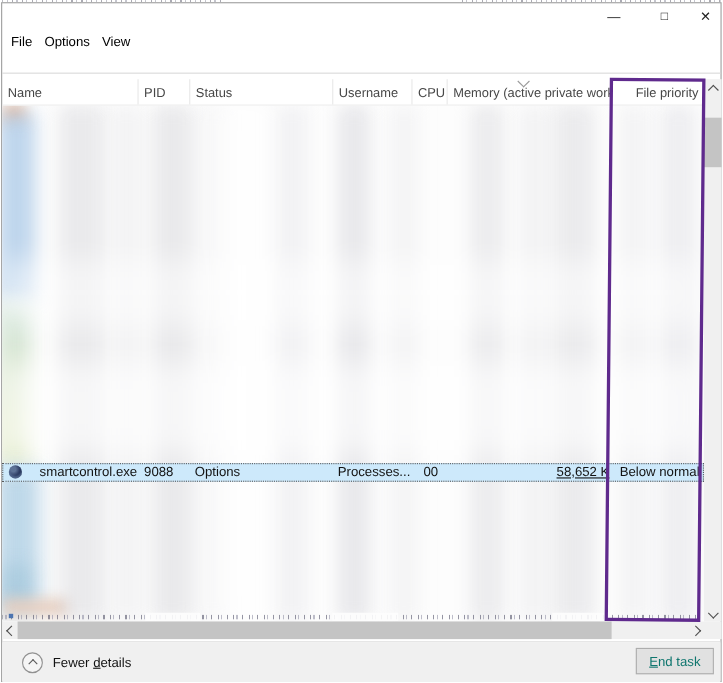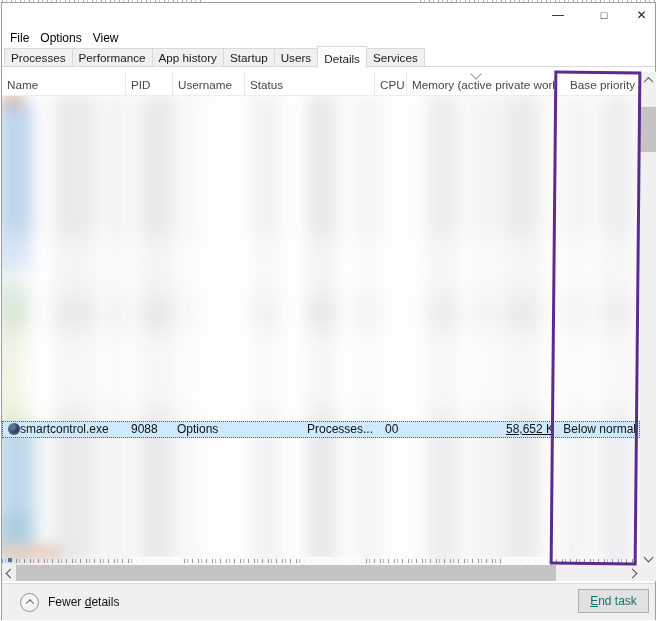--- a/index.html
+++ b/index.html
@@ -35,21 +35,21 @@
   .sortchev{left:472px;top:70px;width:7px;height:7px;border-right:1px solid #9a9a9a;border-bottom:1px solid #9a9a9a;transform:rotate(45deg);z-index:5;}
   
   .list{left:2px;top:96px;width:638px;height:469px;overflow:hidden;background:#fdfdfd;z-index:1;}
   .streak{position:absolute;}
   
   .selrow{left:2px;top:421px;width:638px;height:17px;background:#cde9fb;outline:1px dotted #58585a;outline-offset:-1px;z-index:5;line-height:17px;}
   .selrow span{position:absolute;top:0;height:17px;line-height:17px;white-space:nowrap;}
   .picon{position:absolute;left:6px;top:2px;width:12px;height:12px;border-radius:50%;
          background:radial-gradient(circle at 34% 30%, #5d7296 0 20%, #26355c 55%, #18233f 100%);
          box-shadow:inset 0 -2px 2px rgba(140,170,210,.45);}
-  .rc-name{left:18px;}
+  .rc-name{left:34px;}
   .rc-pid{left:129px;}
   .rc-status{left:175px;}
   .rc-user{left:305px;}
   .rc-cpu{left:383px;}
   .rc-mem{left:407px;width:145px;text-align:right;text-decoration:underline;}
   .rc-base{left:556px;width:78px;text-align:right;}
   
   .hirect{left:552px;top:71px;width:87px;height:494px;border:3px solid #5f2a8d;box-sizing:border-box;z-index:8;transform:rotate(.55deg);}
   
   .vsb{left:640px;top:72px;width:16px;height:493px;background:#f0f0f0;z-index:6;}
@@ -90,38 +90,29 @@
   <div class="ctl ctl-max">□</div>
   <div class="ctl ctl-close">✕</div>
 
   <div class="abs menubar">
     <span class="menu-item">File</span>
     <span class="menu-item">Options</span>
     <span class="menu-item">View</span>
   </div>
 
   <div class="abs tabline"></div>
-  <div class="abs tabbar">
-    <div class="tab">Processes</div>
-    <div class="tab">Performance</div>
-    <div class="tab">App history</div>
-    <div class="tab">Startup</div>
-    <div class="tab">Users</div>
-    <div class="tab active">Details</div>
-    <div class="tab">Services</div>
-  </div>
 
   <div class="abs hdr">
     <div class="hcell hc-name">Name</div>
     <div class="hcell hc-pid">PID</div>
+    <div class="hcell hc-status">Status</div>
     <div class="hcell hc-user">Username</div>
-    <div class="hcell hc-status">Status</div>
     <div class="hcell hc-cpu">CPU</div>
     <div class="hcell hc-mem">Memory (active private worki...</div>
-    <div class="hcell hc-base">Base priority</div>
+    <div class="hcell hc-base">File priority</div>
   </div>
   <div class="abs sortchev"></div>
 
   <div class="abs list">
     <div class="streak" style="left:2px;top:0;width:18px;height:16px;background:#e09a6e;filter:blur(7px);opacity:.85;"></div>
     <div class="streak" style="left:-4px;top:6px;width:34px;height:170px;background:#aecbe8;filter:blur(8px);opacity:.8;"></div>
     <div class="streak" style="left:-4px;top:180px;width:30px;height:150px;background:linear-gradient(#bcd8c8,#d8e4b8 70%);filter:blur(9px);opacity:.7;"></div>
     <div class="streak" style="left:-6px;top:330px;width:40px;height:130px;background:#a8cbe2;filter:blur(9px);opacity:.75;"></div>
     <div class="streak" style="left:0;top:418px;width:26px;height:40px;background:#9fc4d8;filter:blur(8px);opacity:.6;"></div>
     <div class="streak" style="left:0;top:448px;width:60px;height:16px;background:#e7cdbd;filter:blur(6px);opacity:.9;"></div>

